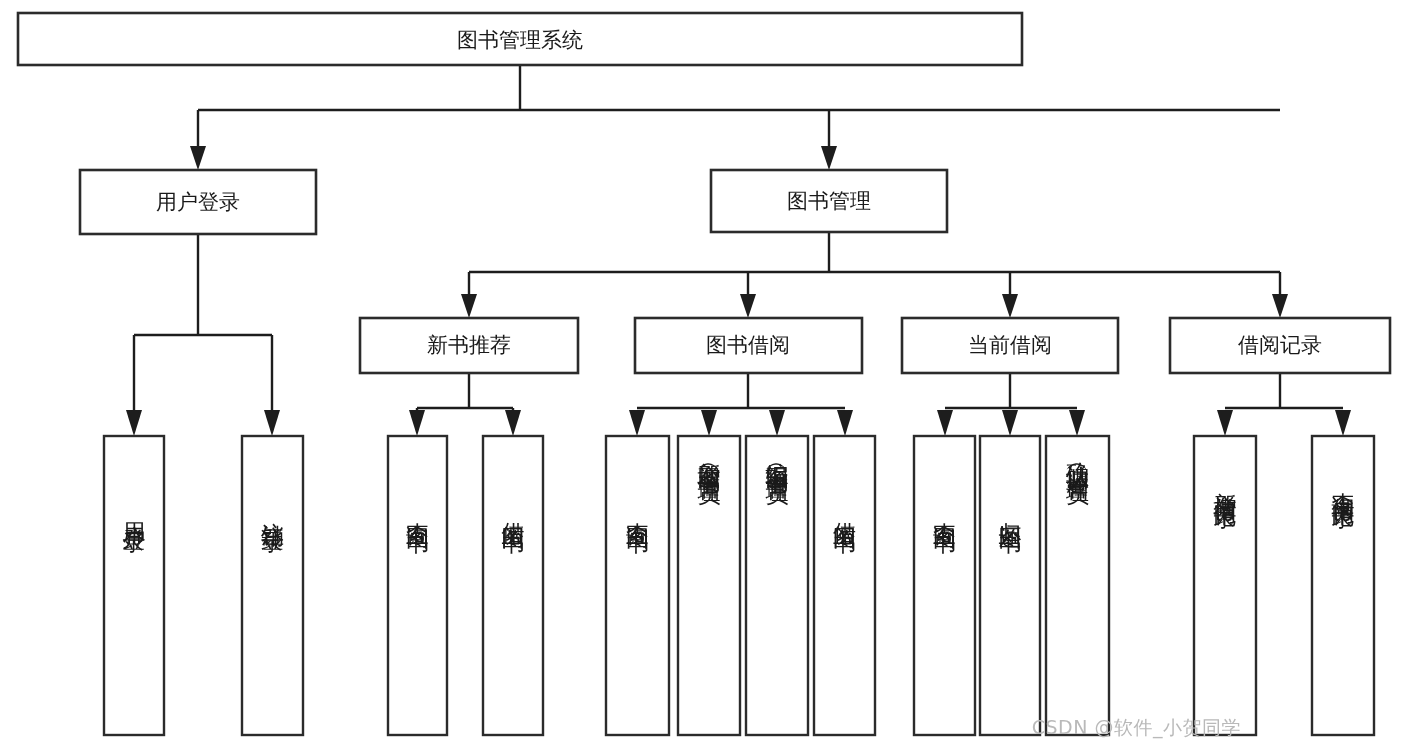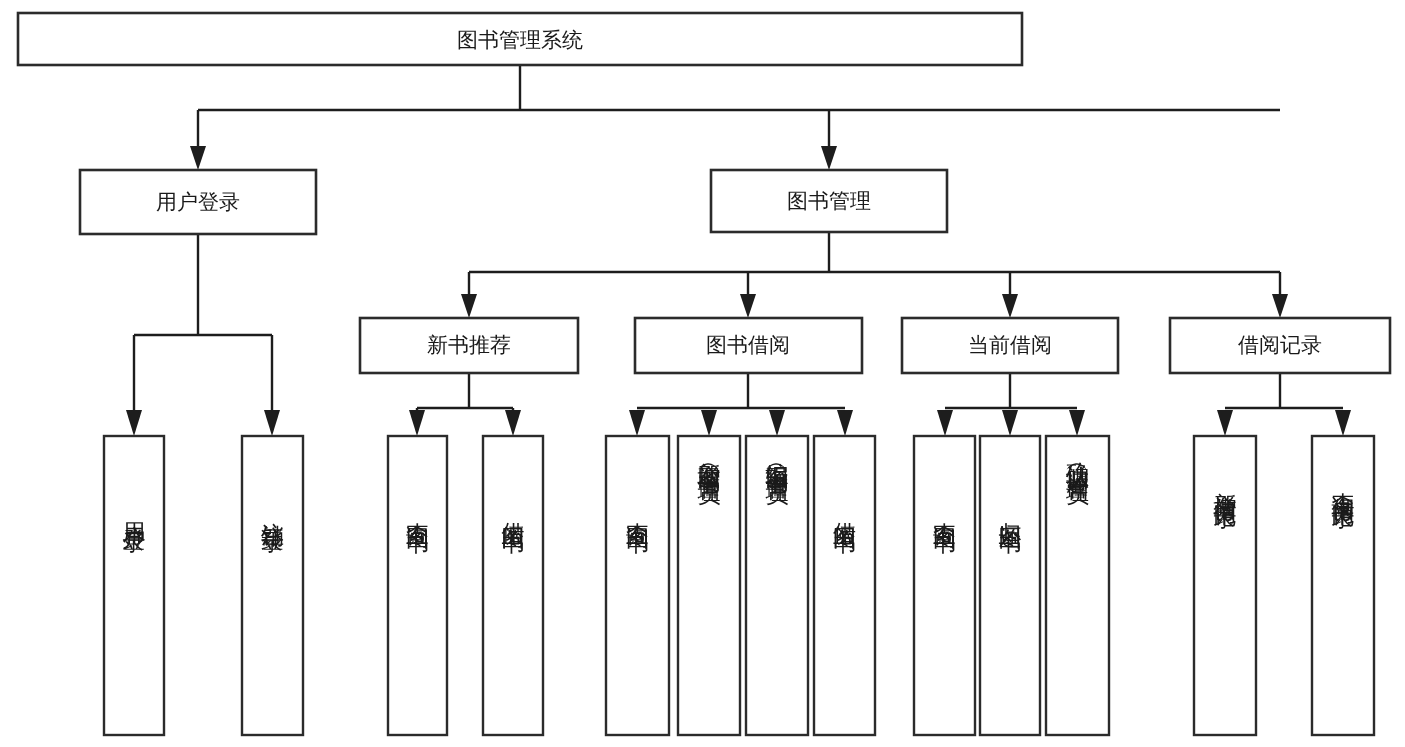--- a/index.html
+++ b/index.html
@@ -238,13 +238,14 @@
   <div class="leaf-label-wrap" style="left:1046px; top:436px; width:63px; height:299px; padding-top:8px;">
     <span class="leaf-label">确认归还（管理员）</span>
   </div>
   <div class="leaf-label-wrap" style="left:1194px; top:436px; width:62px; height:299px; padding-top:38px;">
     <span class="leaf-label">新增借阅记录</span>
   </div>
   <div class="leaf-label-wrap" style="left:1312px; top:436px; width:62px; height:299px; padding-top:38px;">
     <span class="leaf-label">查询借阅记录</span>
   </div>
 
+  <div class="watermark">CSDN @软件_小贺同学</div>
 </div>
 
 </body></html>

